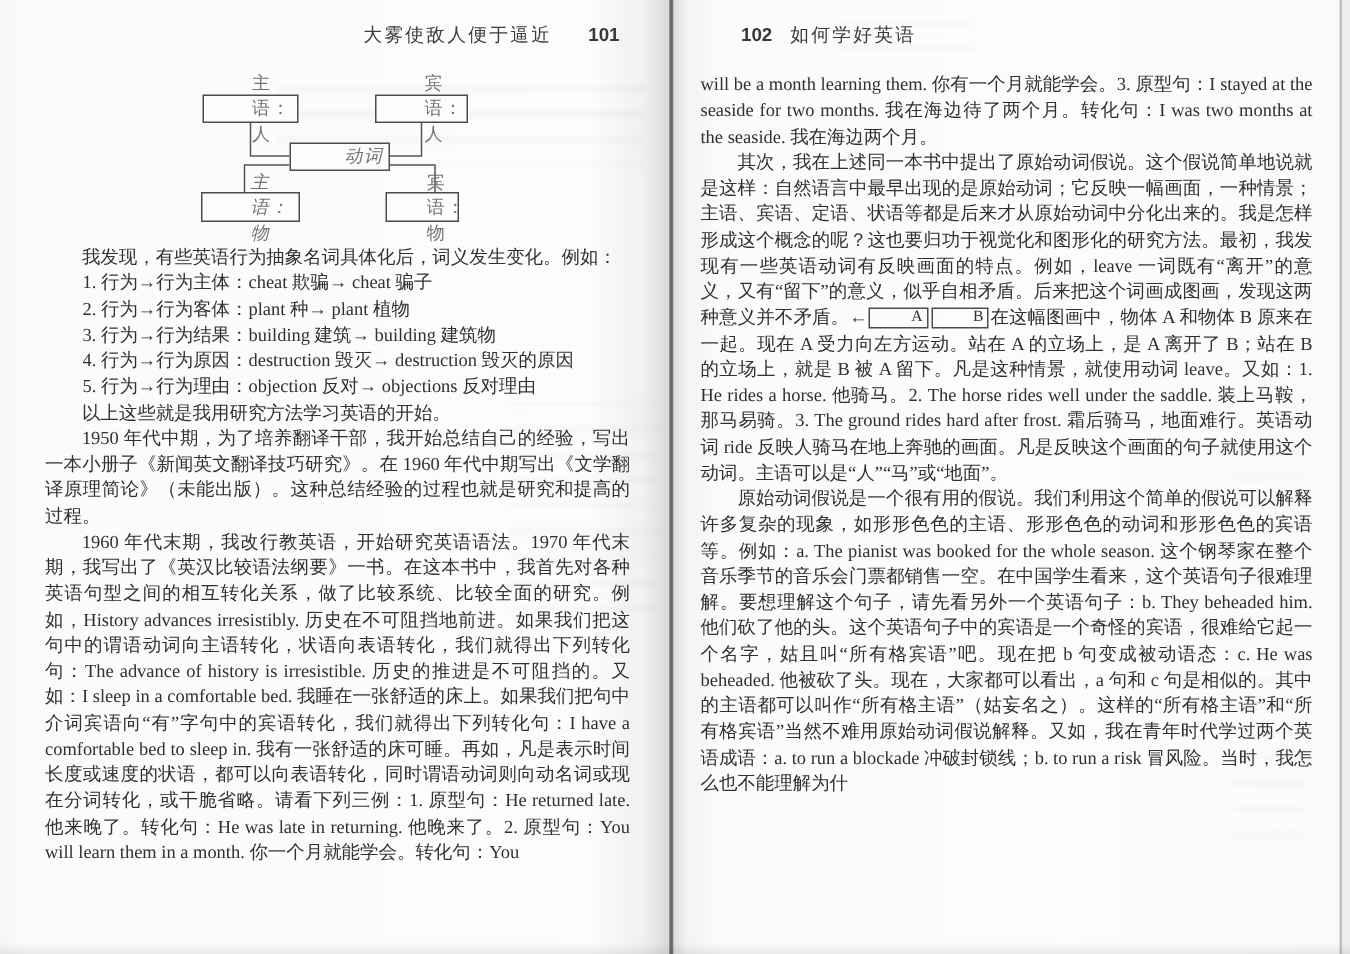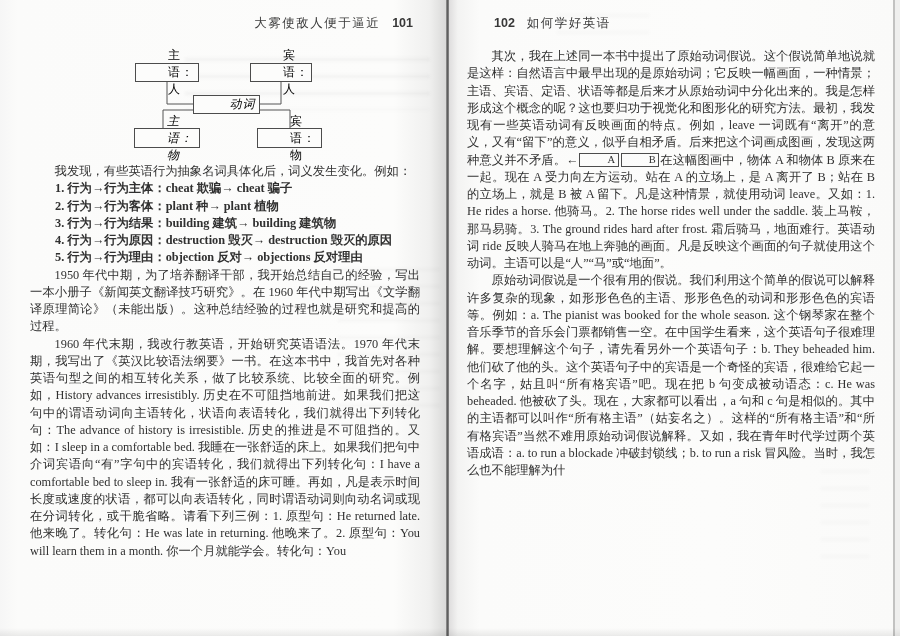--- a/index.html
+++ b/index.html
@@ -28,47 +28,47 @@
     background:linear-gradient(180deg,rgba(0,0,0,0),rgba(0,0,0,0.07));}
 
   
   .running-head{position:absolute;top:15px;font-size:12.5px;letter-spacing:1.5px;color:#3c3c3c;}
   .running-head.left{right:34px;text-align:right;}
   .running-head.right{left:18px;text-align:left;margin-left:27px;}
   .page-number{
     font-family:"Liberation Sans","DejaVu Sans",sans-serif;
     font-weight:bold;font-size:12.5px;letter-spacing:0;color:#383838;
   }
-  .running-head.left .page-number{margin-left:12px;}
+  .running-head.left .page-number{margin-left:24px;}
   .running-head.right .page-number{margin-right:12px;}
 
   
   .diagram{position:absolute;left:0;top:0;width:447px;height:170px;}
   .diagram svg{position:absolute;left:0;top:0;}
   .dbox{
     position:absolute;border:1px solid #4c4c4c;background:#fcfcfb;
     display:flex;align-items:center;justify-content:center;
-    font-size:12px;letter-spacing:1px;color:#000000;box-sizing:border-box;padding-left:32px;
+    font-size:12px;letter-spacing:1px;color:#737373;box-sizing:border-box;padding-left:32px;
   }
   .dbox.subject-person{left:135px;top:63px;width:64px;height:19px;}
   .dbox.object-person{left:250px;top:63px;width:62px;height:19px;}
   .dbox.verb{left:193px;top:95px;width:67px;height:19px;font-style:italic;}
   .dbox.subject-thing{left:134px;top:128px;width:66px;height:20px;font-style:italic;}
-  .dbox.object-thing{left:257px;top:128px;width:65px;height:20px;}
+  .dbox.object-thing{left:257px;top:128px;width:49px;height:20px;}
 
   
   .body-text{
     position:absolute;text-align:justify;
     font-size:12.3px;line-height:17.25px;color:#303030;
   }
   .body-left{left:30px;top:163px;width:390px;}
   .body-right{left:18px;top:48px;width:408px;}
   .body-text p{margin:0;text-indent:2em;}
   .body-text p.no-indent{text-indent:0;}
-  .list-line{margin-left:25px;text-indent:0;font-weight:bold;}
+  .list-line{margin-left:25px;text-indent:0;}
 
   .boxed-letter{
     display:inline-block;border:1px solid #4c4c4c;
     font-size:10.5px;line-height:12px;padding:0 2.5px;margin:0 1px;
     vertical-align:1px;color:#303030;
   }
   .arrow-glyph{letter-spacing:0;}
 
   
   .smudge{
@@ -108,35 +108,37 @@
       <div class="dbox object-thing">宾语：物</div>
     </div>
 
     <div class="body-text body-left">
       <p>我发现，有些英语行为抽象名词具体化后，词义发生变化。例如：</p>
       <div class="list-line">1. 行为→行为主体：cheat 欺骗→ cheat 骗子</div>
       <div class="list-line">2. 行为→行为客体：plant 种→ plant 植物</div>
       <div class="list-line">3. 行为→行为结果：building 建筑→ building 建筑物</div>
       <div class="list-line">4. 行为→行为原因：destruction 毁灭→ destruction 毁灭的原因</div>
       <div class="list-line">5. 行为→行为理由：objection 反对→ objections 反对理由</div>
+      <p>以上这些就是我用研究方法学习英语的开始。</p>
       <p>1950 年代中期，为了培养翻译干部，我开始总结自己的经验，写出一本小册子《新闻英文翻译技巧研究》。在 1960 年代中期写出《文学翻译原理简论》（未能出版）。这种总结经验的过程也就是研究和提高的过程。</p>
       <p>1960 年代末期，我改行教英语，开始研究英语语法。1970 年代末期，我写出了《英汉比较语法纲要》一书。在这本书中，我首先对各种英语句型之间的相互转化关系，做了比较系统、比较全面的研究。例如，History advances irresistibly. 历史在不可阻挡地前进。如果我们把这句中的谓语动词向主语转化，状语向表语转化，我们就得出下列转化句：The advance of history is irresistible. 历史的推进是不可阻挡的。又如：I sleep in a comfortable bed. 我睡在一张舒适的床上。如果我们把句中介词宾语向“有”字句中的宾语转化，我们就得出下列转化句：I have a comfortable bed to sleep in. 我有一张舒适的床可睡。再如，凡是表示时间长度或速度的状语，都可以向表语转化，同时谓语动词则向动名词或现在分词转化，或干脆省略。请看下列三例：1. 原型句：He returned late. 他来晚了。转化句：He was late in returning. 他晚来了。2. 原型句：You will learn them in a month. 你一个月就能学会。转化句：You</p>
     </div>
   </div>
 
   <div class="page page-right">
 
     <div class="smudge s3"></div>
     <div class="smudge s4"></div>
 
     <div class="running-head right">
       <span class="page-number">102</span><span>如何学好英语</span>
     </div>
 
     <div class="body-text body-right">
+      <p class="no-indent">will be a month learning them. 你有一个月就能学会。3. 原型句：I stayed at the seaside for two months. 我在海边待了两个月。转化句：I was two months at the seaside. 我在海边两个月。</p>
       <p>
         <span>其次，我在上述同一本书中提出了原始动词假说。这个假说简单地说就是这样：自然语言中最早出现的是原始动词；它反映一幅画面，一种情景；主语、宾语、定语、状语等都是后来才从原始动词中分化出来的。我是怎样形成这个概念的呢？这也要归功于视觉化和图形化的研究方法。最初，我发现有一些英语动词有反映画面的特点。例如，leave 一词既有“离开”的意义，又有“留下”的意义，似乎自相矛盾。后来把这个词画成图画，发现这两种意义并不矛盾。</span><span class="arrow-glyph">←</span><span class="boxed-letter">A</span><span class="boxed-letter">B</span><span>在这幅图画中，物体 A 和物体 B 原来在一起。现在 A 受力向左方运动。站在 A 的立场上，是 A 离开了 B；站在 B 的立场上，就是 B 被 A 留下。凡是这种情景，就使用动词 leave。又如：1. He rides a horse. 他骑马。2. The horse rides well under the saddle. 装上马鞍，那马易骑。3. The ground rides hard after frost. 霜后骑马，地面难行。英语动词 ride 反映人骑马在地上奔驰的画面。凡是反映这个画面的句子就使用这个动词。主语可以是“人”“马”或“地面”。</span>
       </p>
       <p>原始动词假说是一个很有用的假说。我们利用这个简单的假说可以解释许多复杂的现象，如形形色色的主语、形形色色的动词和形形色色的宾语等。例如：a. The pianist was booked for the whole season. 这个钢琴家在整个音乐季节的音乐会门票都销售一空。在中国学生看来，这个英语句子很难理解。要想理解这个句子，请先看另外一个英语句子：b. They beheaded him. 他们砍了他的头。这个英语句子中的宾语是一个奇怪的宾语，很难给它起一个名字，姑且叫“所有格宾语”吧。现在把 b 句变成被动语态：c. He was beheaded. 他被砍了头。现在，大家都可以看出，a 句和 c 句是相似的。其中的主语都可以叫作“所有格主语”（姑妄名之）。这样的“所有格主语”和“所有格宾语”当然不难用原始动词假说解释。又如，我在青年时代学过两个英语成语：a. to run a blockade 冲破封锁线；b. to run a risk 冒风险。当时，我怎么也不能理解为什</p>
     </div>
   </div>
 
   <div class="gutter"></div>
   <div class="page-edge-right"></div>
   <div class="page-edge-far"></div>

